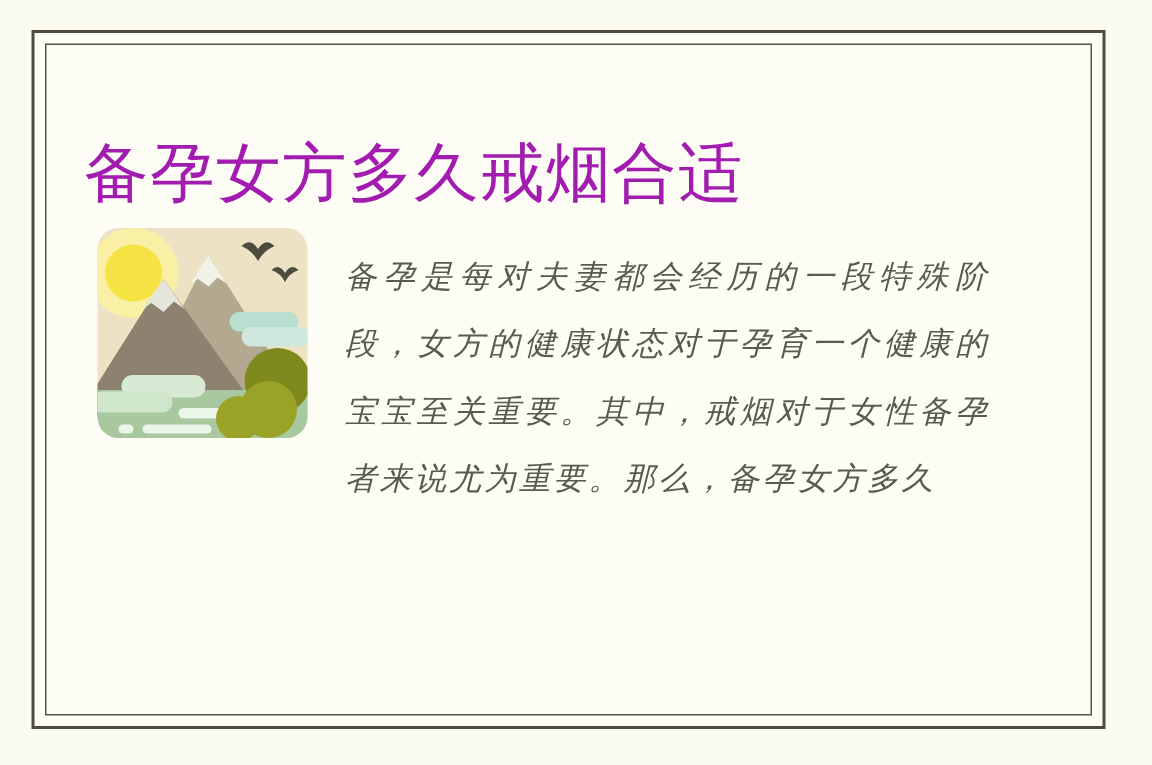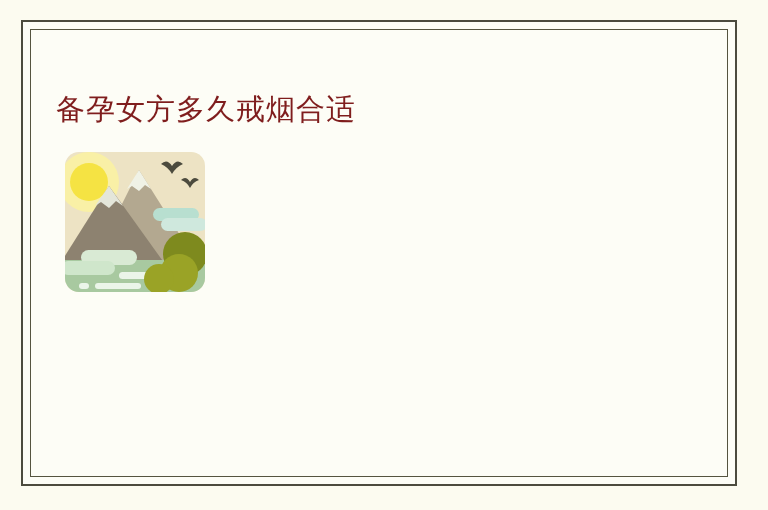--- a/index.html
+++ b/index.html
@@ -50,25 +50,25 @@
     top: 29px;
     width: 698px;
     height: 448px;
     box-sizing: border-box;
   }
 
   .article-title {
     position: absolute;
     left: 26px;
     top: 39px;
-    font-size: 29px;
+    font-size: 43px;
     line-height: 44px;
     letter-spacing: 1px;
-    color: #7f1d1d;
-    font-family: Liberation Serif, serif;
+    color: #a21caf;
+    font-family: Liberation Mono, monospace;
     font-weight: 400;
     white-space: nowrap;
   }
 
   
   .illustration {
     position: absolute;
     left: 27px;
     top: 113px;
     width: 156px;
@@ -149,15 +149,16 @@
           <circle cx="128" cy="112" r="22" fill="#7e8a1e"></circle>
           <circle cx="122" cy="131" r="19" fill="#9aa326"></circle>
           <circle cx="102" cy="137" r="15" fill="#9aa326"></circle>
         </g>
 
         <path d="M104 22 q6 -6 11 2 q5 -8 11 -2 q-7 3 -11 10 q-4 -7 -11 -10 z" fill="#4c4b3e"></path>
         <path d="M124 38 q5 -5 9 2 q4 -7 9 -2 q-6 2 -9 8 q-3 -6 -9 -8 z" fill="#4c4b3e"></path>
       </svg>
     </div>
 
+    <p class="article-body">备孕是每对夫妻都会经历的一段特殊阶段，女方的健康状态对于孕育一个健康的宝宝至关重要。其中，戒烟对于女性备孕者来说尤为重要。那么，备孕女方多久</p>
 
   </div>
 </div>
 
 </body></html>

